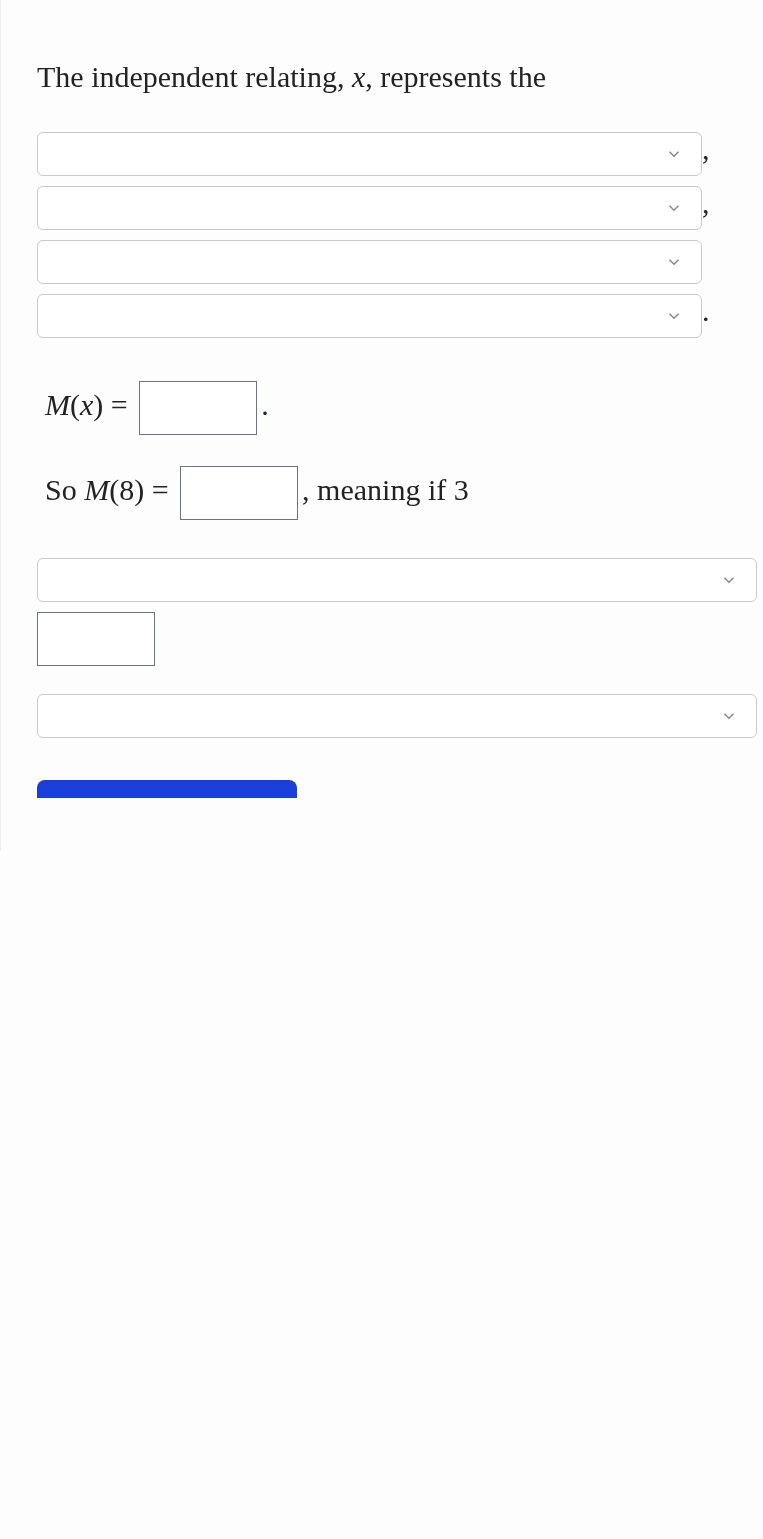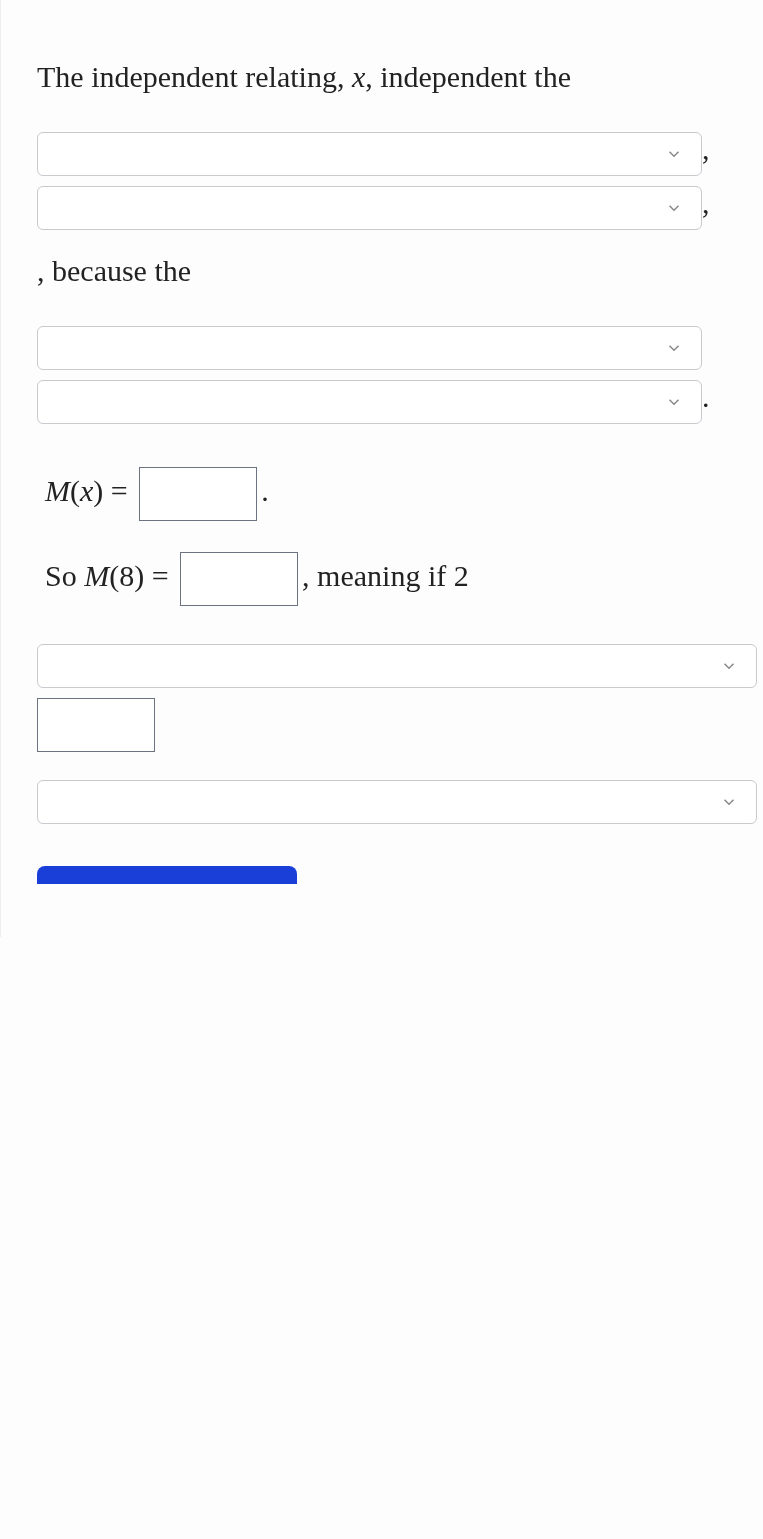--- a/index.html
+++ b/index.html
@@ -68,39 +68,36 @@
   }
 </style>
 </head>
 <body>
 
 
 
 
 <div class="block">
   <div class="text-line">
-    <span>The independent relating, </span><span class="mathvar">x</span><span>, independent the</span>
+    <span>The independent relating, </span><span class="mathvar">x</span><span>, represents the</span>
   </div>
 
   <span class="sel">
     <svg class="chev" viewBox="0 0 24 24">
         <polyline points="6 9 12 15 18 9"></polyline>
       </svg>
   </span><span>,</span>
 
 
   <span class="sel">
     <svg class="chev" viewBox="0 0 24 24">
         <polyline points="6 9 12 15 18 9"></polyline>
       </svg>
   </span><span>,</span>
 
-  <div class="text-line">
-    <span>, because the</span>
-  </div>
 
   <span class="sel">
     <svg class="chev" viewBox="0 0 24 24">
         <polyline points="6 9 12 15 18 9"></polyline>
       </svg>
   </span>
 
 
   <span class="sel">
     <svg class="chev" viewBox="0 0 24 24">
@@ -114,21 +111,21 @@
   <div class="eqrow">
     <span class="math">M</span><span class="punct">(</span><span class="math">x</span><span class="punct">)</span><span class="punct"> = </span>
     <input class="inp" type="text" style=""><span>.</span>
   </div>
 </div>
 
 
 <div class="block">
   <div class="eqrow">
     <span>So </span><span class="math">M</span><span class="punct">(</span><span class="punct">8</span><span class="punct">)</span><span class="punct"> = </span>
-    <input class="inp" type="text" style=""><span>, meaning if 2</span>
+    <input class="inp" type="text" style=""><span>, meaning if 3</span>
   </div>
 
   <span class="sel wide">
     <svg class="chev" viewBox="0 0 24 24">
         <polyline points="6 9 12 15 18 9"></polyline>
       </svg>
   </span>
 
   <input class="small-inp" type="text" style="">
 

